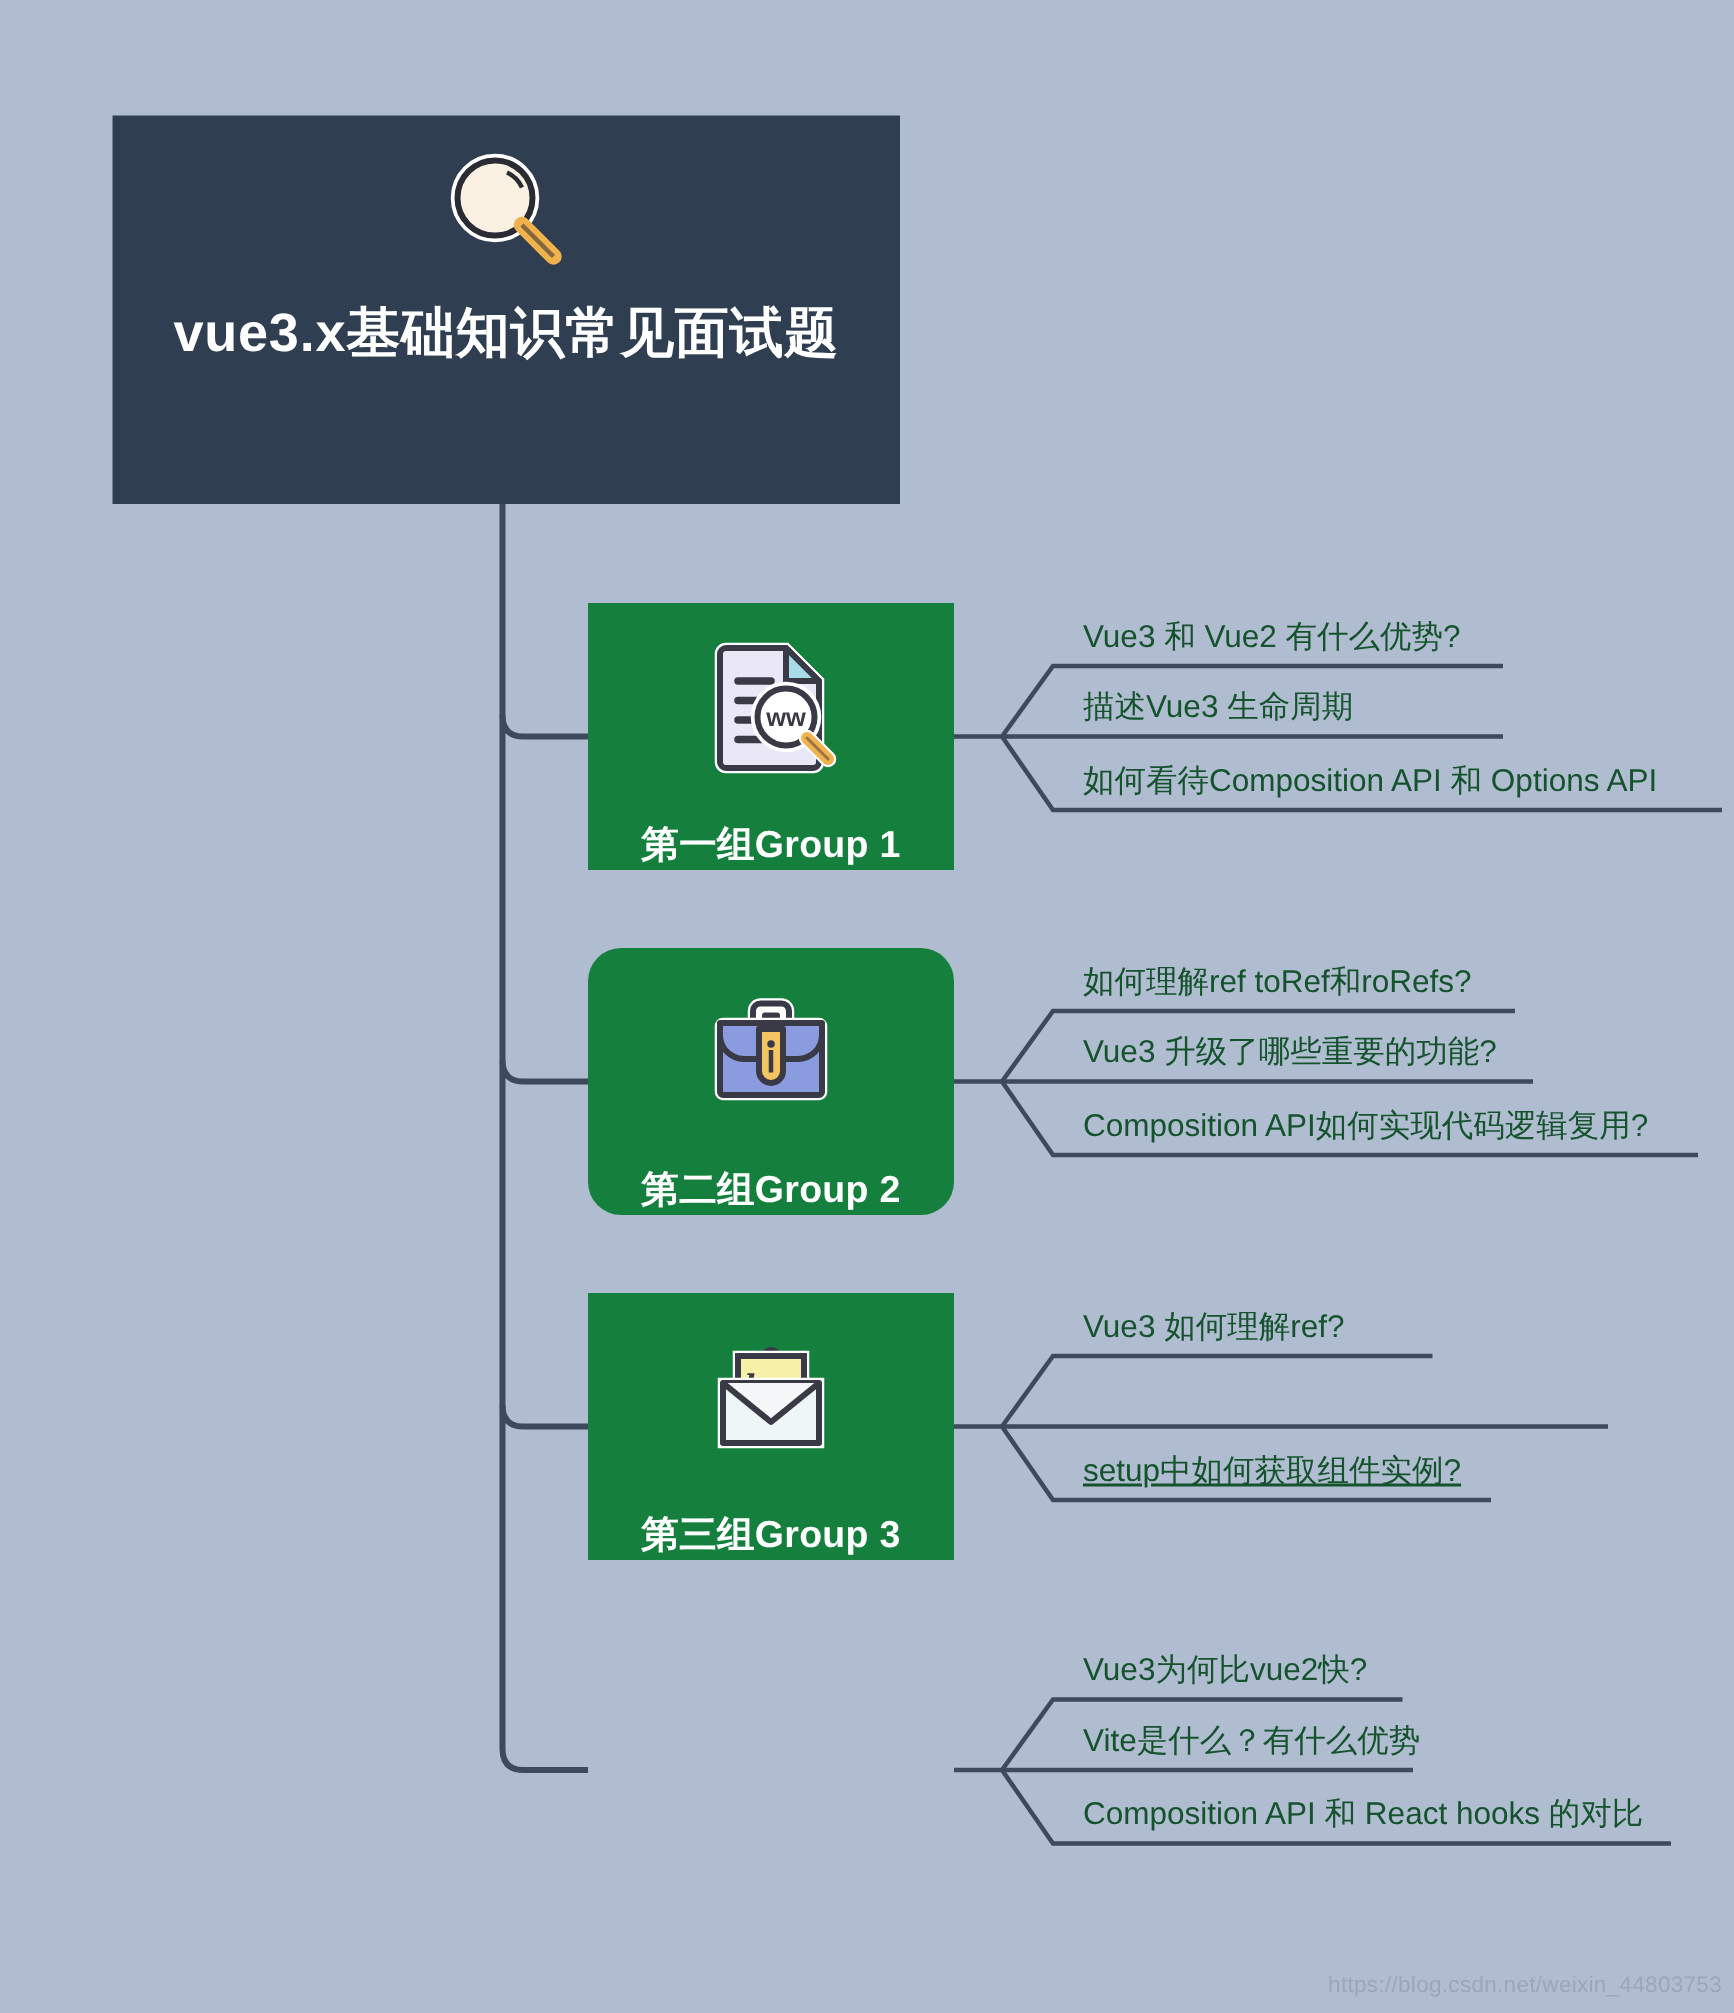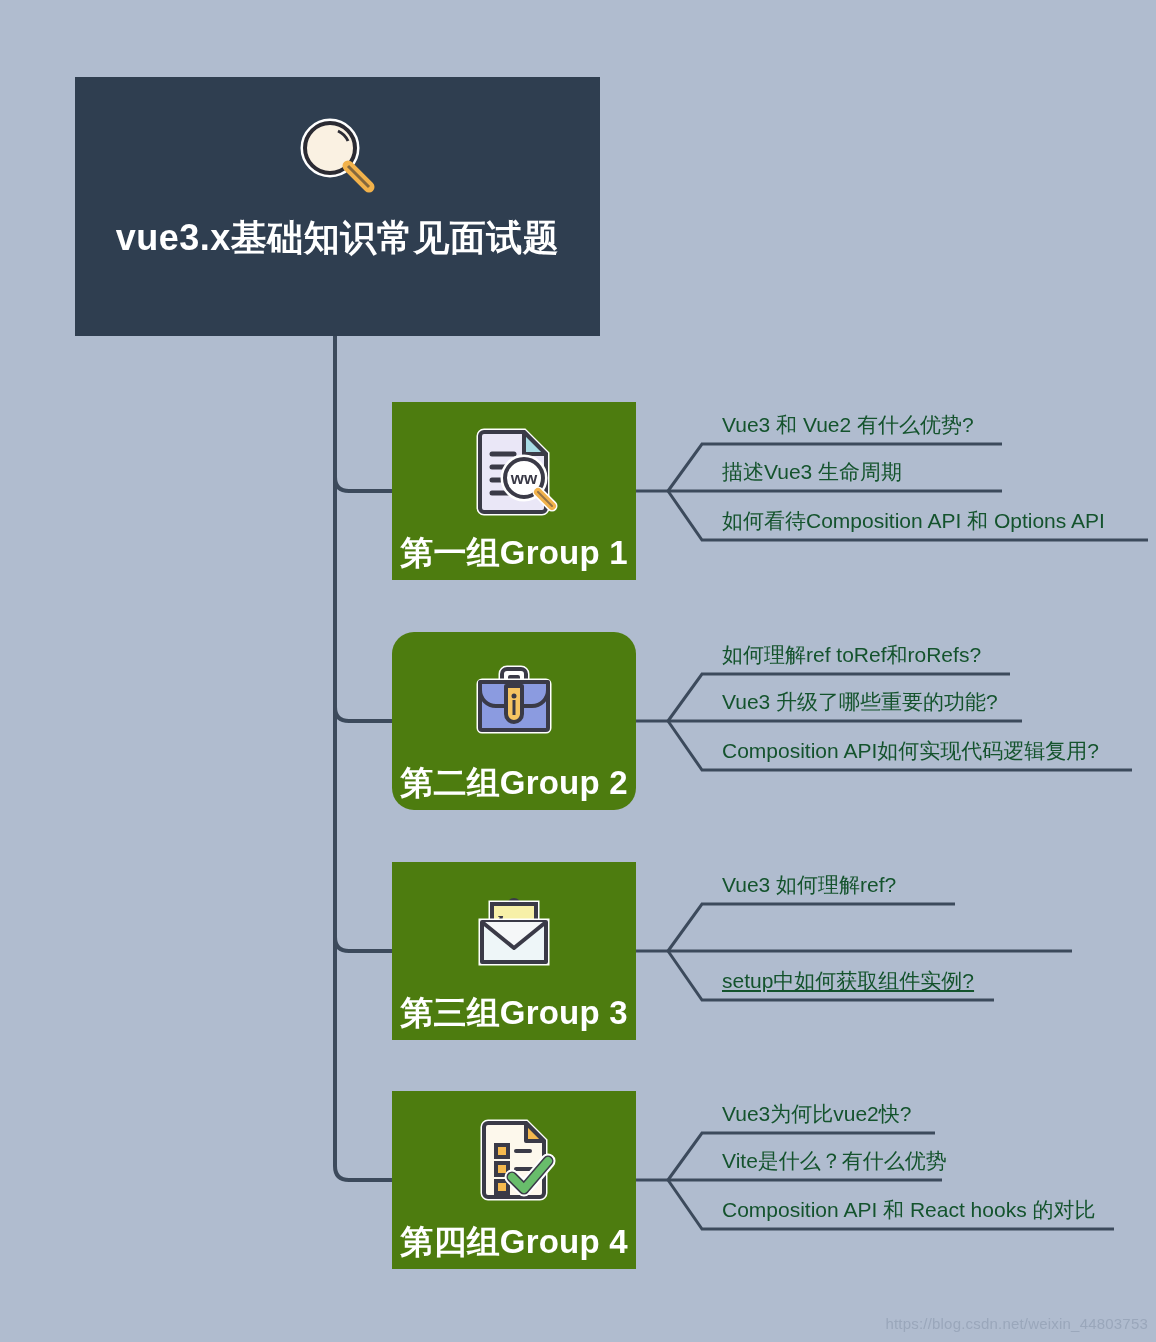--- a/index.html
+++ b/index.html
@@ -13,39 +13,39 @@
   #canvas{position:absolute;left:0;top:0;width:1156px;height:1342px;}
 
   
   #wires{position:absolute;left:0;top:0;width:1156px;height:1342px;pointer-events:none;}
 
   
   .root-node{
     position:absolute;left:75px;top:77px;width:525px;height:259px;
     background:#2f3e50;
     display:flex;flex-direction:column;align-items:center;
-    box-sizing:border-box;padding-top:38px;
+    box-sizing:border-box;padding-top:22px;
   }
   .root-icon{width:86px;height:86px;margin-bottom:14px;}
   .root-title{
     color:#ffffff;font-size:36px;font-weight:bold;line-height:1.28;
     text-align:center;width:460px;letter-spacing:.5px;
   }
 
   
   .group-box{
     position:absolute;left:392px;width:244px;height:178px;
-    background:#4d7c0f;
+    background:#15803d;
     display:flex;flex-direction:column;align-items:center;
     box-sizing:border-box;padding-top:20px;
   }
   .group-icon{width:96px;height:96px;}
   .group-label{
-    color:#ffffff;font-size:33px;font-weight:bold;
-    text-align:center;margin-top:13px;letter-spacing:.2px;
+    color:#ffffff;font-size:25px;font-weight:bold;
+    text-align:center;margin-top:28px;letter-spacing:.2px;
   }
 
   
   .leaf{
     position:absolute;
     color:#14532d;
     font-size:21px;
     white-space:nowrap;
     line-height:1;
     text-align:right;
@@ -175,41 +175,19 @@
         <path d="M16,40 h64 v40 h-64 z" fill="#eef6f8" stroke="#3a3a47" stroke-width="4" stroke-linejoin="round"></path>
         <path d="M16,40 L48,66 L80,40" fill="#f5f7f8" stroke="#3a3a47" stroke-width="4" stroke-linejoin="round"></path>
         <path d="M16,80 L44,60" stroke="#3a3a47" stroke-width="3" fill="none" opacity=".0"></path>
       </svg>
     </span>
     <div class="group-label">第三组Group 3</div>
   </div>
   <div class="leaf" style="left:722px;top:874px;">Vue3 如何理解ref?</div>
   <div class="leaf" style="left:722px;top:970px;text-decoration:underline;">setup中如何获取组件实例?</div>
 
-  <div class="group-box" style="top:1091px;">
-    <span class="group-icon">
-      <svg viewBox="0 0 96 96" xmlns="http://www.w3.org/2000/svg">
-        <path d="M22,12 h38 l18,18 v52 a4,4 0 0 1 -4,4 h-52 a4,4 0 0 1 -4,-4 v-66 a4,4 0 0 1 4,-4 z" fill="#fdf8ec" stroke="#ffffff" stroke-width="7"></path>
-        <path d="M22,12 h38 l18,18 v52 a4,4 0 0 1 -4,4 h-52 a4,4 0 0 1 -4,-4 v-66 a4,4 0 0 1 4,-4 z" fill="#fdf8ec" stroke="#3a3a47" stroke-width="4"></path>
-        <path d="M60,12 l18,18 h-18 z" fill="#f5b94e" stroke="#3a3a47" stroke-width="4" stroke-linejoin="round"></path>
-        <g stroke="#3a3a47" stroke-width="4">
-          <rect x="30" y="34" width="12" height="12" fill="#f5b94e"></rect>
-          <rect x="30" y="52" width="12" height="12" fill="#f5b94e"></rect>
-          <rect x="30" y="70" width="12" height="12" fill="#f5b94e"></rect>
-        </g>
-        <g stroke="#3a3a47" stroke-width="4" stroke-linecap="round">
-          <line x1="50" y1="40" x2="64" y2="40"></line>
-          <line x1="50" y1="58" x2="68" y2="58"></line>
-        </g>
-        <path d="M46,66 L58,78 L82,50" fill="none" stroke="#ffffff" stroke-width="15" stroke-linecap="round" stroke-linejoin="round"></path>
-        <path d="M46,66 L58,78 L82,50" fill="none" stroke="#3a3a47" stroke-width="11" stroke-linecap="round" stroke-linejoin="round"></path>
-        <path d="M46,66 L58,78 L82,50" fill="none" stroke="#68bd6b" stroke-width="8" stroke-linecap="round" stroke-linejoin="round"></path>
-      </svg>
-    </span>
-    <div class="group-label">第四组Group 4</div>
-  </div>
   <div class="leaf" style="left:722px;top:1103px;">Vue3为何比vue2快?</div>
   <div class="leaf" style="left:722px;top:1150px;">Vite是什么？有什么优势</div>
   <div class="leaf" style="left:722px;top:1199px;">Composition API 和 React hooks 的对比</div>
 
   <div class="watermark">https://blog.csdn.net/weixin_44803753</div>
 
 </div>
 
 </body></html>

